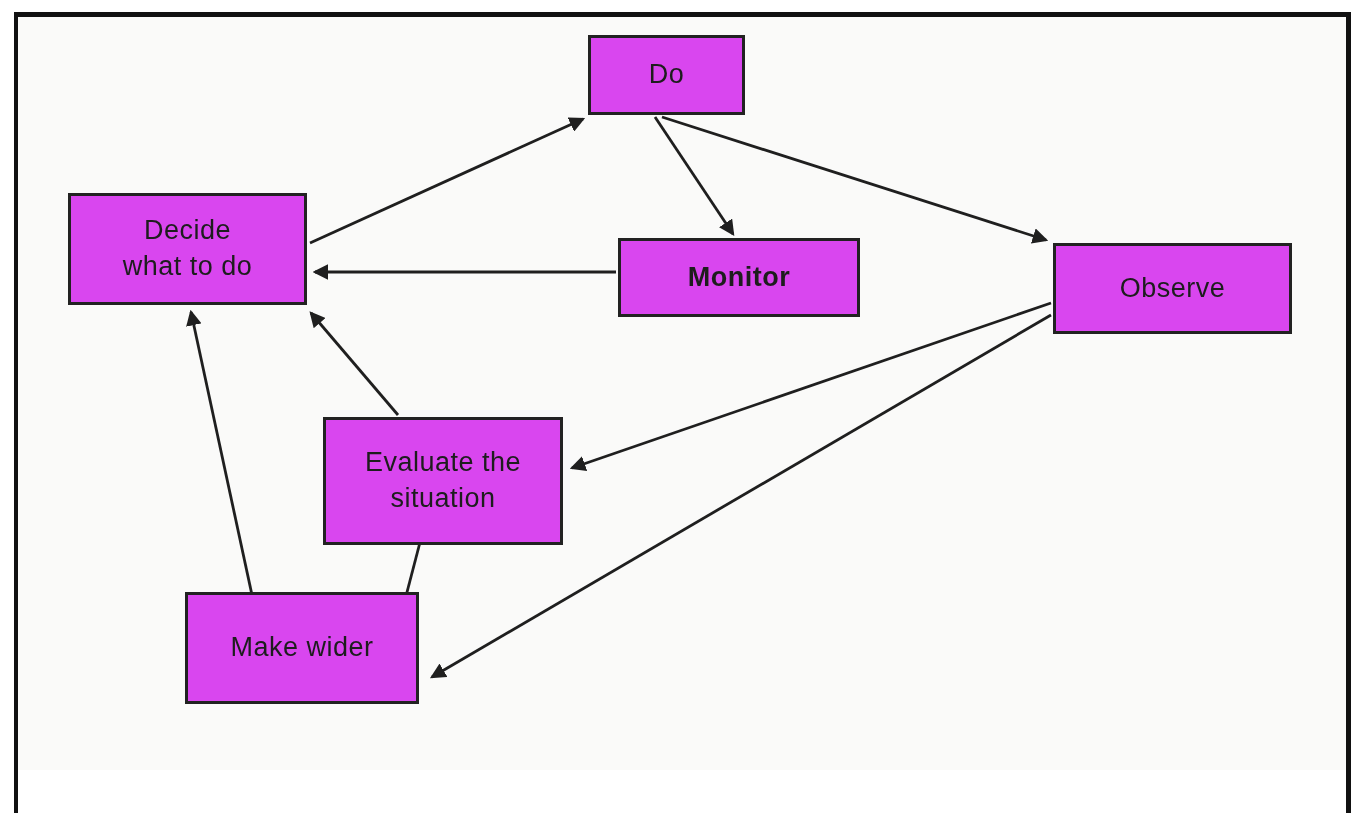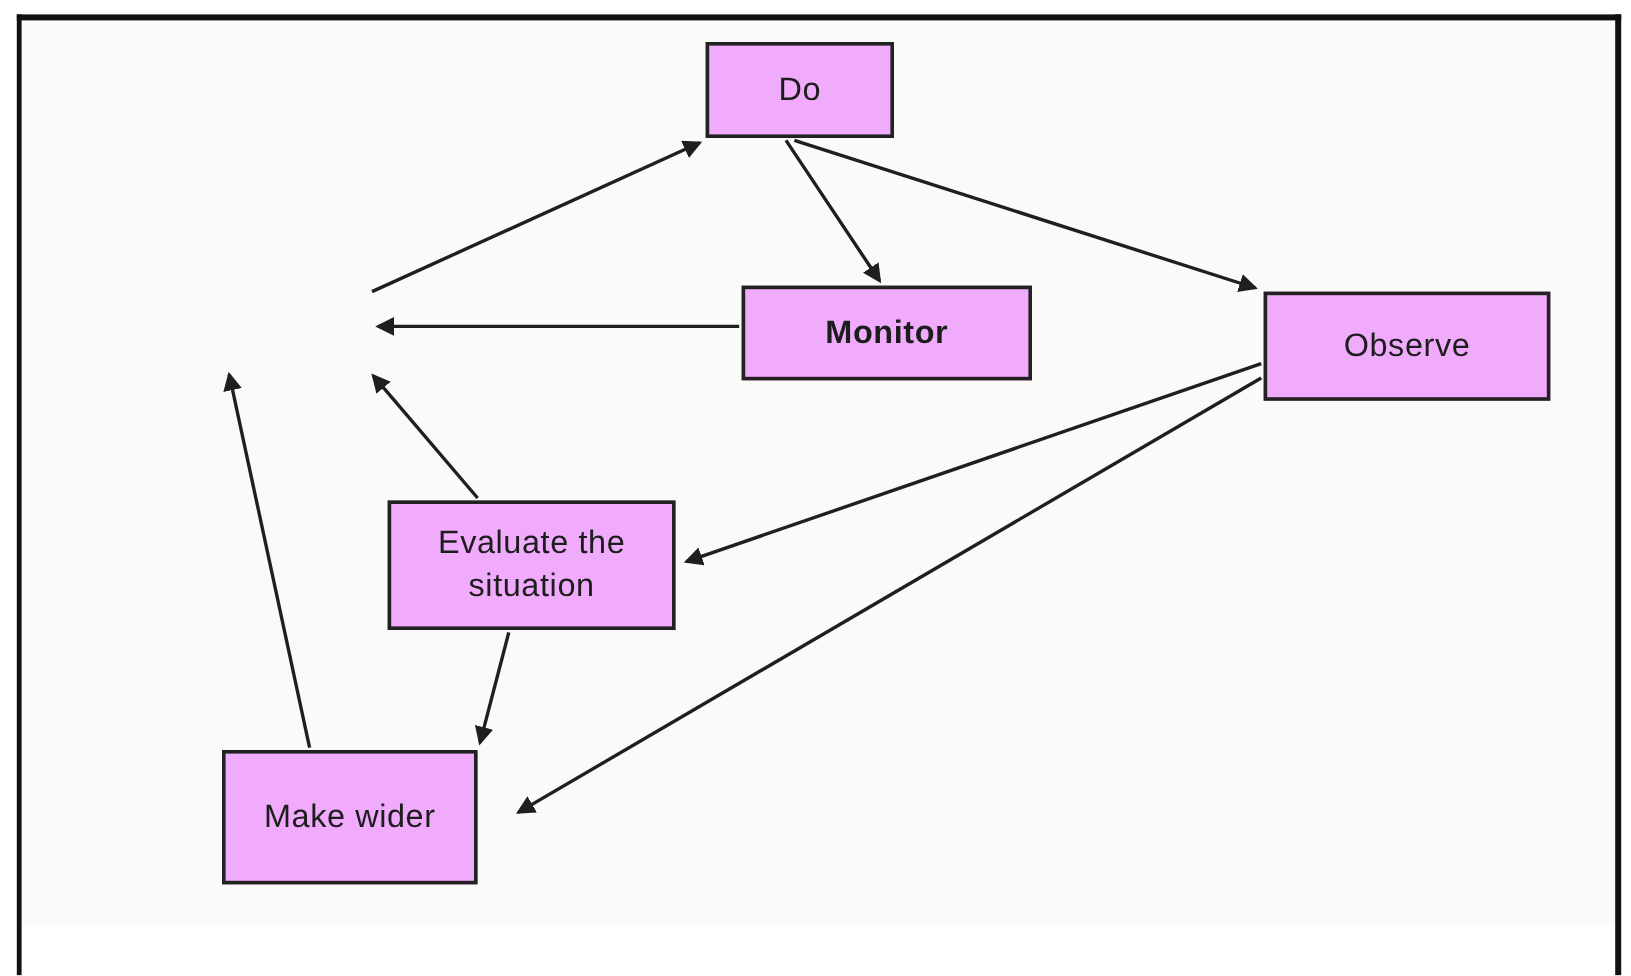--- a/index.html
+++ b/index.html
@@ -46,38 +46,38 @@
     width: 1359px; height: 813px;
   }
   #edges line {
     stroke: #1f1f1f;
     stroke-width: 2.8;
   }
   .node {
     position: absolute;
     box-sizing: border-box;
     border: 3px solid #222;
-    background: #f0abfc;
+    background: #d946ef;
     color: #1d1d1d;
     display: flex;
     flex-direction: column;
     align-items: center;
     justify-content: center;
     text-align: center;
     font-size: 27px;
     line-height: 1.32;
     letter-spacing: 0.5px;
   }
   .node span { display: block; }
   #node-do       { left: 588px;  top: 35px;  width: 157px; height: 80px;  }
   #node-decide   { left: 68px;   top: 193px; width: 239px; height: 112px; }
   #node-monitor  { left: 618px;  top: 238px; width: 242px; height: 79px; font-weight: bold;  }
   #node-observe  { left: 1053px; top: 243px; width: 239px; height: 91px;  }
-  #node-evaluate { left: 323px;  top: 417px; width: 240px; height: 108px; }
-  #node-make-wider { left: 185px; top: 625px; width: 213px; height: 112px; }
+  #node-evaluate { left: 323px;  top: 417px; width: 240px; height: 128px; }
+  #node-make-wider { left: 185px; top: 592px; width: 234px; height: 112px; }
 </style>
 </head>
 <body>
 
 <div id="stage">
 
   <div class="paper-tint"></div>
   <div class="frame-top"></div>
   <div class="frame-left"></div>
   <div class="frame-right"></div>
@@ -96,20 +96,24 @@
     <line x1="1051" y1="315" x2="432" y2="677" marker-end="url(#arrow)"></line>
     <line x1="398" y1="415" x2="311" y2="313" marker-end="url(#arrow)"></line>
     <line x1="424" y1="527" x2="400" y2="619" marker-end="url(#arrow)"></line>
     <line x1="258" y1="623" x2="191" y2="312" marker-end="url(#arrow)"></line>
   </svg>
 
   <div class="node" id="node-do">
     <span>Do</span>
   </div>
 
+  <div class="node" id="node-decide">
+    <span>Decide</span>
+    <span>what to do</span>
+  </div>
 
   <div class="node" id="node-monitor">
     <span>Monitor</span>
   </div>
 
   <div class="node" id="node-observe">
     <span>Observe</span>
   </div>
 
   <div class="node" id="node-evaluate">

